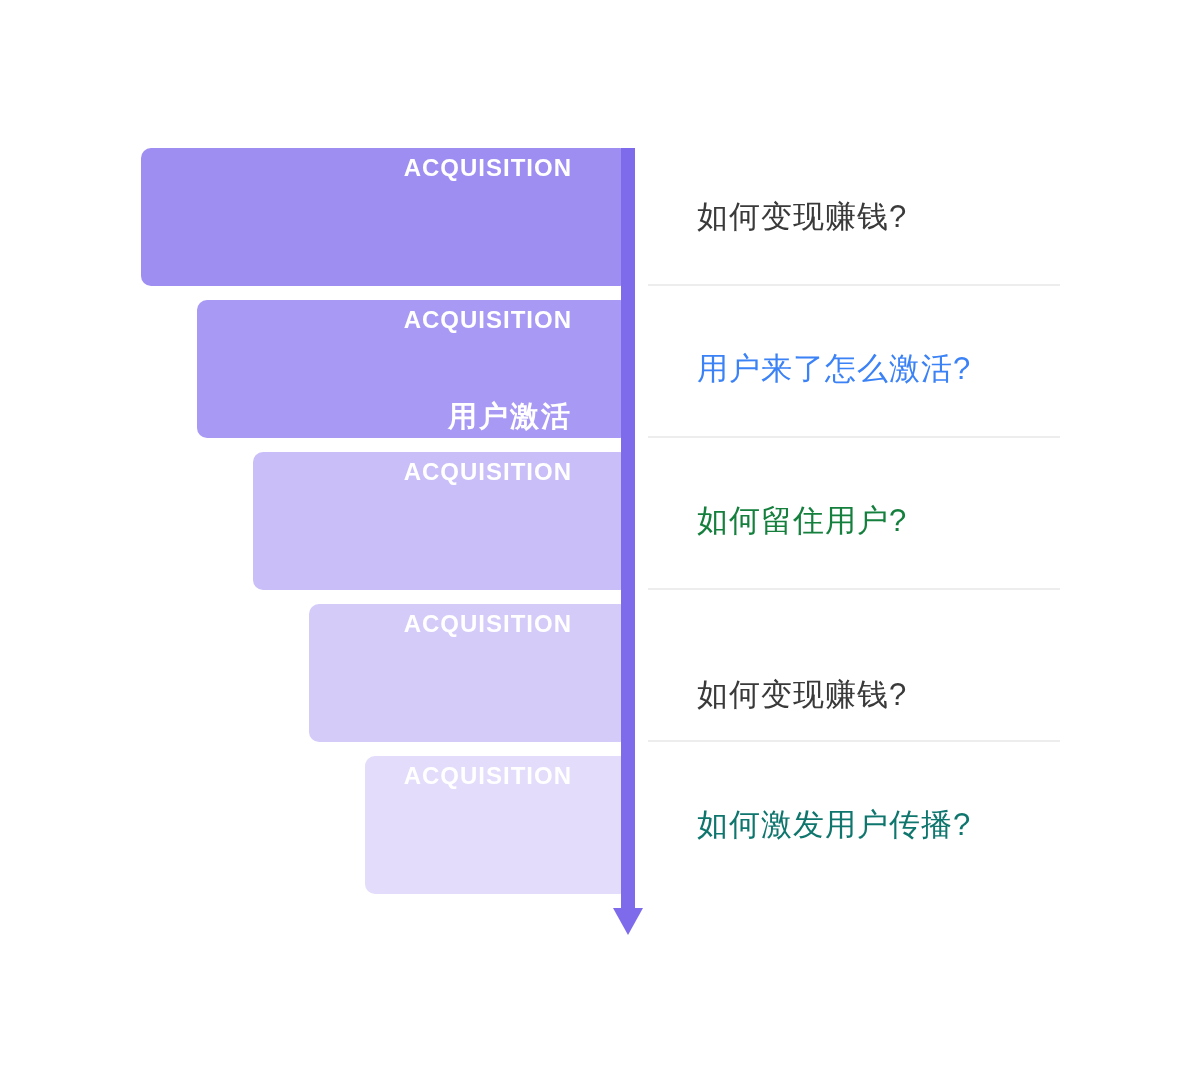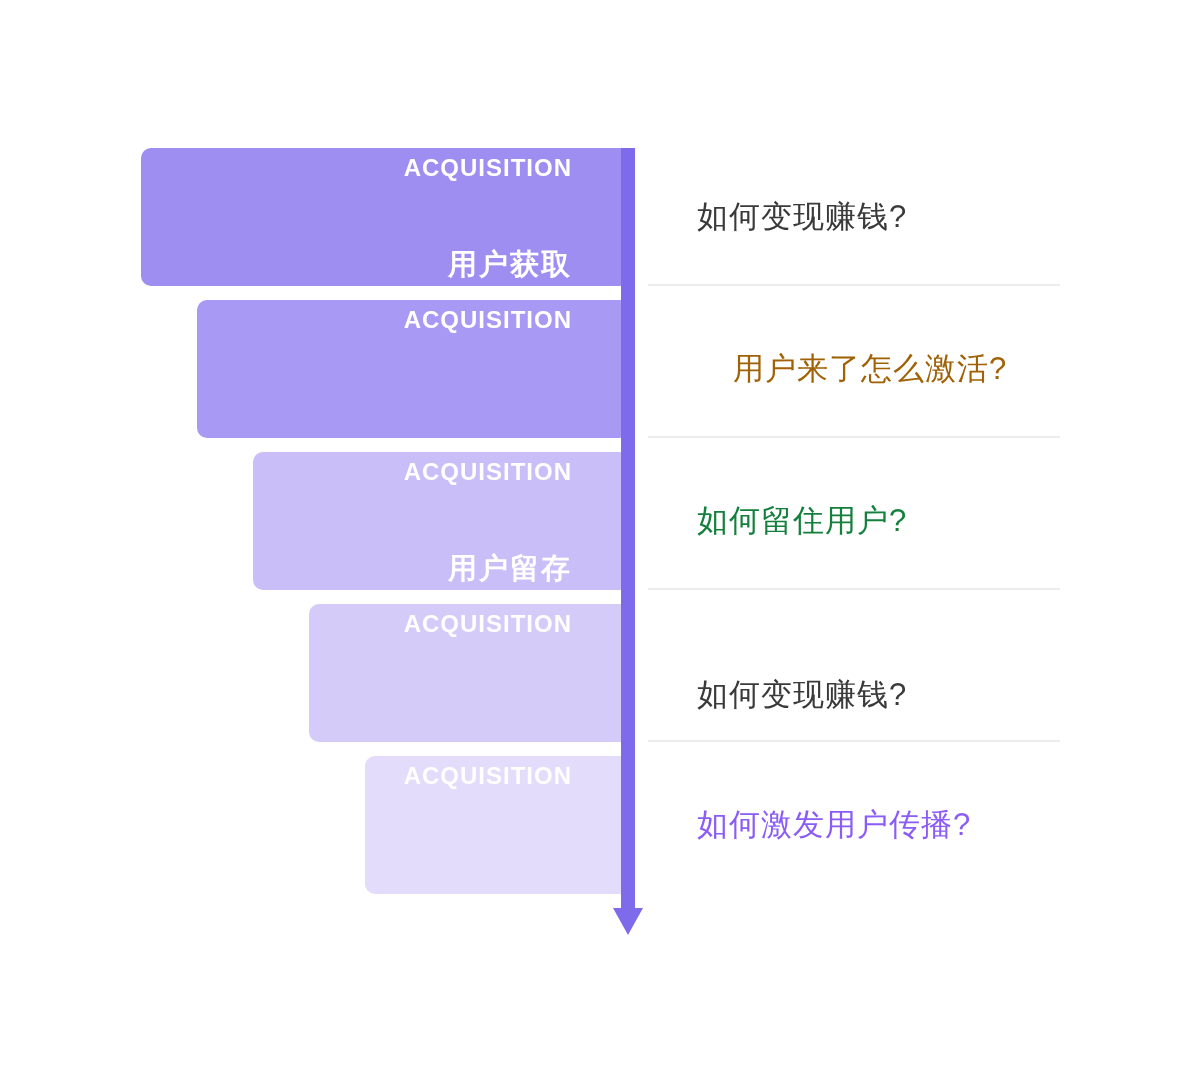--- a/index.html
+++ b/index.html
@@ -103,56 +103,55 @@
   .divider-2 { top: 588px; }
   .divider-3 { top: 740px; }
 </style>
 </head>
 <body>
 
 <div class="canvas">
 
   <div class="bar bar-0" style="background-color: rgb(159, 142, 242);">
     <div class="bar-en">ACQUISITION</div>
-    <div class="bar-zh">用户获取</div>
   </div>
   <div class="bar bar-1" style="background-color: rgb(168, 154, 244);">
     <div class="bar-en">ACQUISITION</div>
+    <div class="bar-zh">用户激活</div>
   </div>
   <div class="bar bar-2" style="background-color: rgb(201, 190, 247);">
     <div class="bar-en">ACQUISITION</div>
-    <div class="bar-zh">用户留存</div>
   </div>
   <div class="bar bar-3" style="background-color: rgb(212, 203, 249);">
     <div class="bar-en">ACQUISITION</div>
   </div>
   <div class="bar bar-4" style="background-color: rgb(227, 220, 251);">
     <div class="bar-en">ACQUISITION</div>
   </div>
 
   <div class="arrow-line" style="background-color: rgb(126, 107, 236);"></div>
   <div class="arrow-head" style="border-top-color: rgb(126, 107, 236);"></div>
 
   <div class="q-row q-row-0">
     <span class="q-text" style="color: rgb(58, 58, 58);">如何变现赚钱?</span>
   </div>
   <div class="divider divider-0" style="background-color: rgb(237, 237, 237);"></div>
 
   <div class="q-row q-row-1">
-    <span class="q-text" style="color: #a16207; margin-left: 36px;">用户来了怎么激活?</span>
+    <span class="q-text" style="color: #3b82f6;">用户来了怎么激活?</span>
   </div>
   <div class="divider divider-1" style="background-color: rgb(237, 237, 237);"></div>
 
   <div class="q-row q-row-2">
     <span class="q-text" style="color: #15803d;">如何留住用户?</span>
   </div>
   <div class="divider divider-2" style="background-color: rgb(237, 237, 237);"></div>
 
   <div class="q-row q-row-3">
     <span class="q-text" style="color: rgb(58, 58, 58); margin-top: 44px;">如何变现赚钱?</span>
   </div>
   <div class="divider divider-3" style="background-color: rgb(237, 237, 237);"></div>
 
   <div class="q-row q-row-4">
-    <span class="q-text" style="color: #8b5cf6;">如何激发用户传播?</span>
+    <span class="q-text" style="color: #0f766e;">如何激发用户传播?</span>
   </div>
 
 </div>
 
 </body></html>

